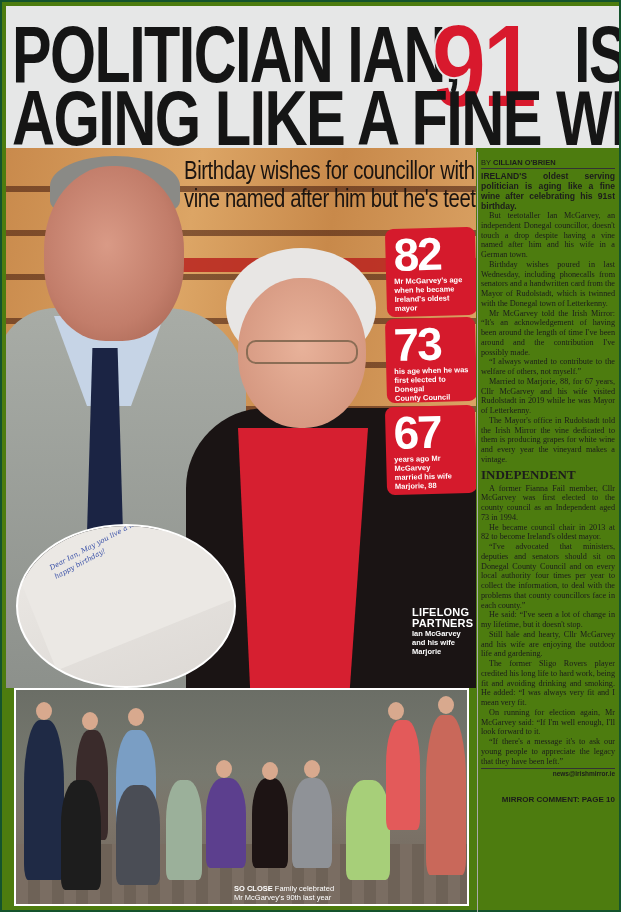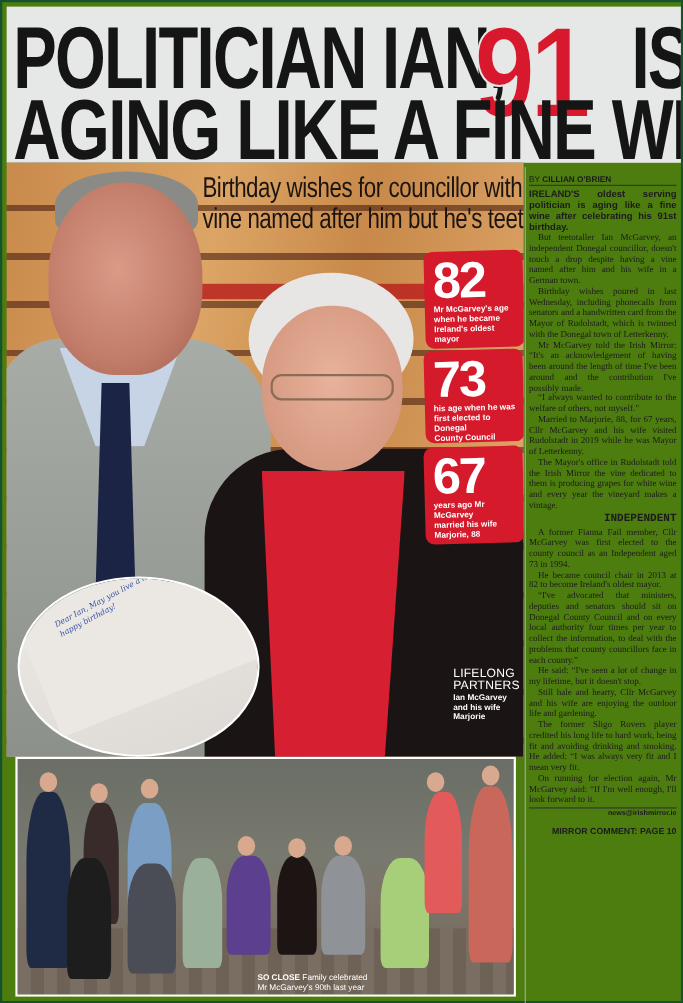--- a/index.html
+++ b/index.html
@@ -40,21 +40,21 @@
   .stat { position: absolute; left: 380px; width: 90px; background: #d51a2c; border-radius: 8px; color: #fff; font-family: "Liberation Sans", sans-serif; padding: 4px 6px 6px 8px; transform: rotate(-1.5deg); }
   .stat-num { font-size: 46px; font-weight: 900; line-height: 44px; letter-spacing: -2px; }
   .stat-desc { font-size: 7.5px; font-weight: 700; line-height: 9px; }
   .stat-82 { top: 80px; height: 88px; }
   .stat-73 { top: 170px; height: 84px; }
   .stat-67 { top: 258px; height: 88px; }
 
   .subhead { position: absolute; left: 178px; top: 8px; width: 292px; font-family: "Liberation Sans", sans-serif; font-size: 26px; line-height: 28px; color: #1b1410; letter-spacing: -0.5px; transform: scaleX(0.78); transform-origin: left top; white-space: nowrap; }
 
   .cap-lifelong { position: absolute; left: 406px; top: 459px; color: #fff; font-family: "Liberation Sans", sans-serif; }
-  .cap-lifelong .t { font-size: 11px; font-weight: 400; line-height: 11px; letter-spacing: 0.2px; }
+  .cap-lifelong .t { font-size: 11px; font-weight: 700; line-height: 11px; letter-spacing: 0.2px; }
   .cap-lifelong .d { font-size: 7.5px; font-weight: 700; line-height: 9px; }
 
   
   .card-inset { position: absolute; left: 14px; top: 522px; width: 220px; height: 164px; border-radius: 50%; border: 2px solid #fff; overflow: hidden; background: linear-gradient(160deg, #2a2a2a 0%, #2a2a2a 22%, #e9e6e2 24%, #dcd8d4 100%); }
   .card-paper { position: absolute; left: -10px; top: 24px; width: 240px; height: 130px; background: #ebe8e4; transform: rotate(-22deg); transform-origin: left top; }
   .card-writing { position: absolute; left: 30px; top: 38px; width: 150px; font-family: "DejaVu Serif", serif; font-style: italic; font-size: 7px; line-height: 10px; color: #3950a8; transform: rotate(-28deg); transform-origin: left top; }
   .card-caption { position: absolute; left: 88px; top: 652px; color: #fff; font-family: "Liberation Sans", sans-serif; background: rgba(60,60,60,0.35); padding: 1px 2px; }
   .card-caption .t { font-size: 8px; font-weight: 900; line-height: 9px; }
   .card-caption .d { font-size: 7.5px; line-height: 8.5px; }
 
@@ -65,24 +65,24 @@
   .gp-head { position: absolute; width: 16px; height: 18px; border-radius: 50%; background: #d8a98e; }
   .gp-caption { position: absolute; left: 218px; top: 194px; color: #fff; font-family: "Liberation Sans", sans-serif; font-size: 7.5px; line-height: 9px; }
   .gp-caption b { font-weight: 900; }
 
   
   .article { position: absolute; left: 479px; top: 156px; width: 134px; color: #1c1c1c; }
   .byline { font-family: "Liberation Sans", sans-serif; font-size: 7.5px; border-bottom: 1px solid #333; padding-bottom: 1px; }
   .byline b { font-weight: 900; }
   .lead { font-family: "Liberation Sans", sans-serif; font-weight: 900; font-size: 8.6px; line-height: 10px; margin-top: 2px; text-align: justify; }
   .para { font-family: "Liberation Serif", serif; font-size: 8.2px; line-height: 9.75px; text-indent: 8px; text-align: justify; }
-  .subhd { font-family: Liberation Mono, monospace; font-weight: 900; font-size: 10px; text-align: right; margin: 2px 0 1px; }
+  .subhd { font-family: Liberation Serif, serif; font-weight: 900; font-size: 13px; text-align: left; margin: 2px 0 1px; }
   .foot-rule { border-top: 1px solid #333; margin-top: 2px; }
   .email { font-family: "Liberation Sans", sans-serif; font-weight: 700; font-size: 6.5px; text-align: right; margin-top: 1px; }
-  .comment { font-family: "Liberation Sans", sans-serif; font-weight: 900; font-size: 8px; text-align: right; margin-top: 8px; }
+  .comment { font-family: "Liberation Sans", sans-serif; font-weight: 900; font-size: 8px; text-align: right; margin-top: 18px; }
   .col-rule { position: absolute; left: 475px; top: 150px; width: 1px; height: 762px; background: #a8aaaa; }
 </style>
 </head>
 <body>
 
 <div class="page">
 
   <div class="headline">
     <div class="hl-line hl-line1">POLITICIAN IAN,</div>
     <div class="hl-91">91</div>
@@ -188,18 +188,19 @@
     <p class="para">Married to Marjorie, 88, for 67 years, Cllr McGarvey and his wife visited Rudolstadt in 2019 while he was Mayor of Letterkenny.</p>
     <p class="para">The Mayor's office in Rudolstadt told the Irish Mirror the vine dedicated to them is producing grapes for white wine and every year the vineyard makes a vintage.</p>
     <div class="subhd">INDEPENDENT</div>
     <p class="para">A former Fianna Fail member, Cllr McGarvey was first elected to the county council as an Independent aged 73 in 1994.</p>
     <p class="para">He became council chair in 2013 at 82 to become Ireland's oldest mayor.</p>
     <p class="para">“I've advocated that ministers, deputies and senators should sit on Donegal County Council and on every local authority four times per year to collect the information, to deal with the problems that county councillors face in each county.”</p>
     <p class="para">He said: “I've seen a lot of change in my lifetime, but it doesn't stop.</p>
     <p class="para">Still hale and hearty, Cllr McGarvey and his wife are enjoying the outdoor life and gardening.</p>
     <p class="para">The former Sligo Rovers player credited his long life to hard work, being fit and avoiding drinking and smoking. He added: “I was always very fit and I mean very fit.</p>
     <p class="para">On running for election again, Mr McGarvey said: “If I'm well enough, I'll look forward to it.</p>
+    <p class="para">“If there's a message it's to ask our young people to appreciate the legacy that they have been left.”</p>
     <div class="foot-rule"></div>
     <div class="email">news@irishmirror.ie</div>
     <div class="comment">MIRROR COMMENT: PAGE 10</div>
   </div>
 
 </div>
 
 </body></html>

